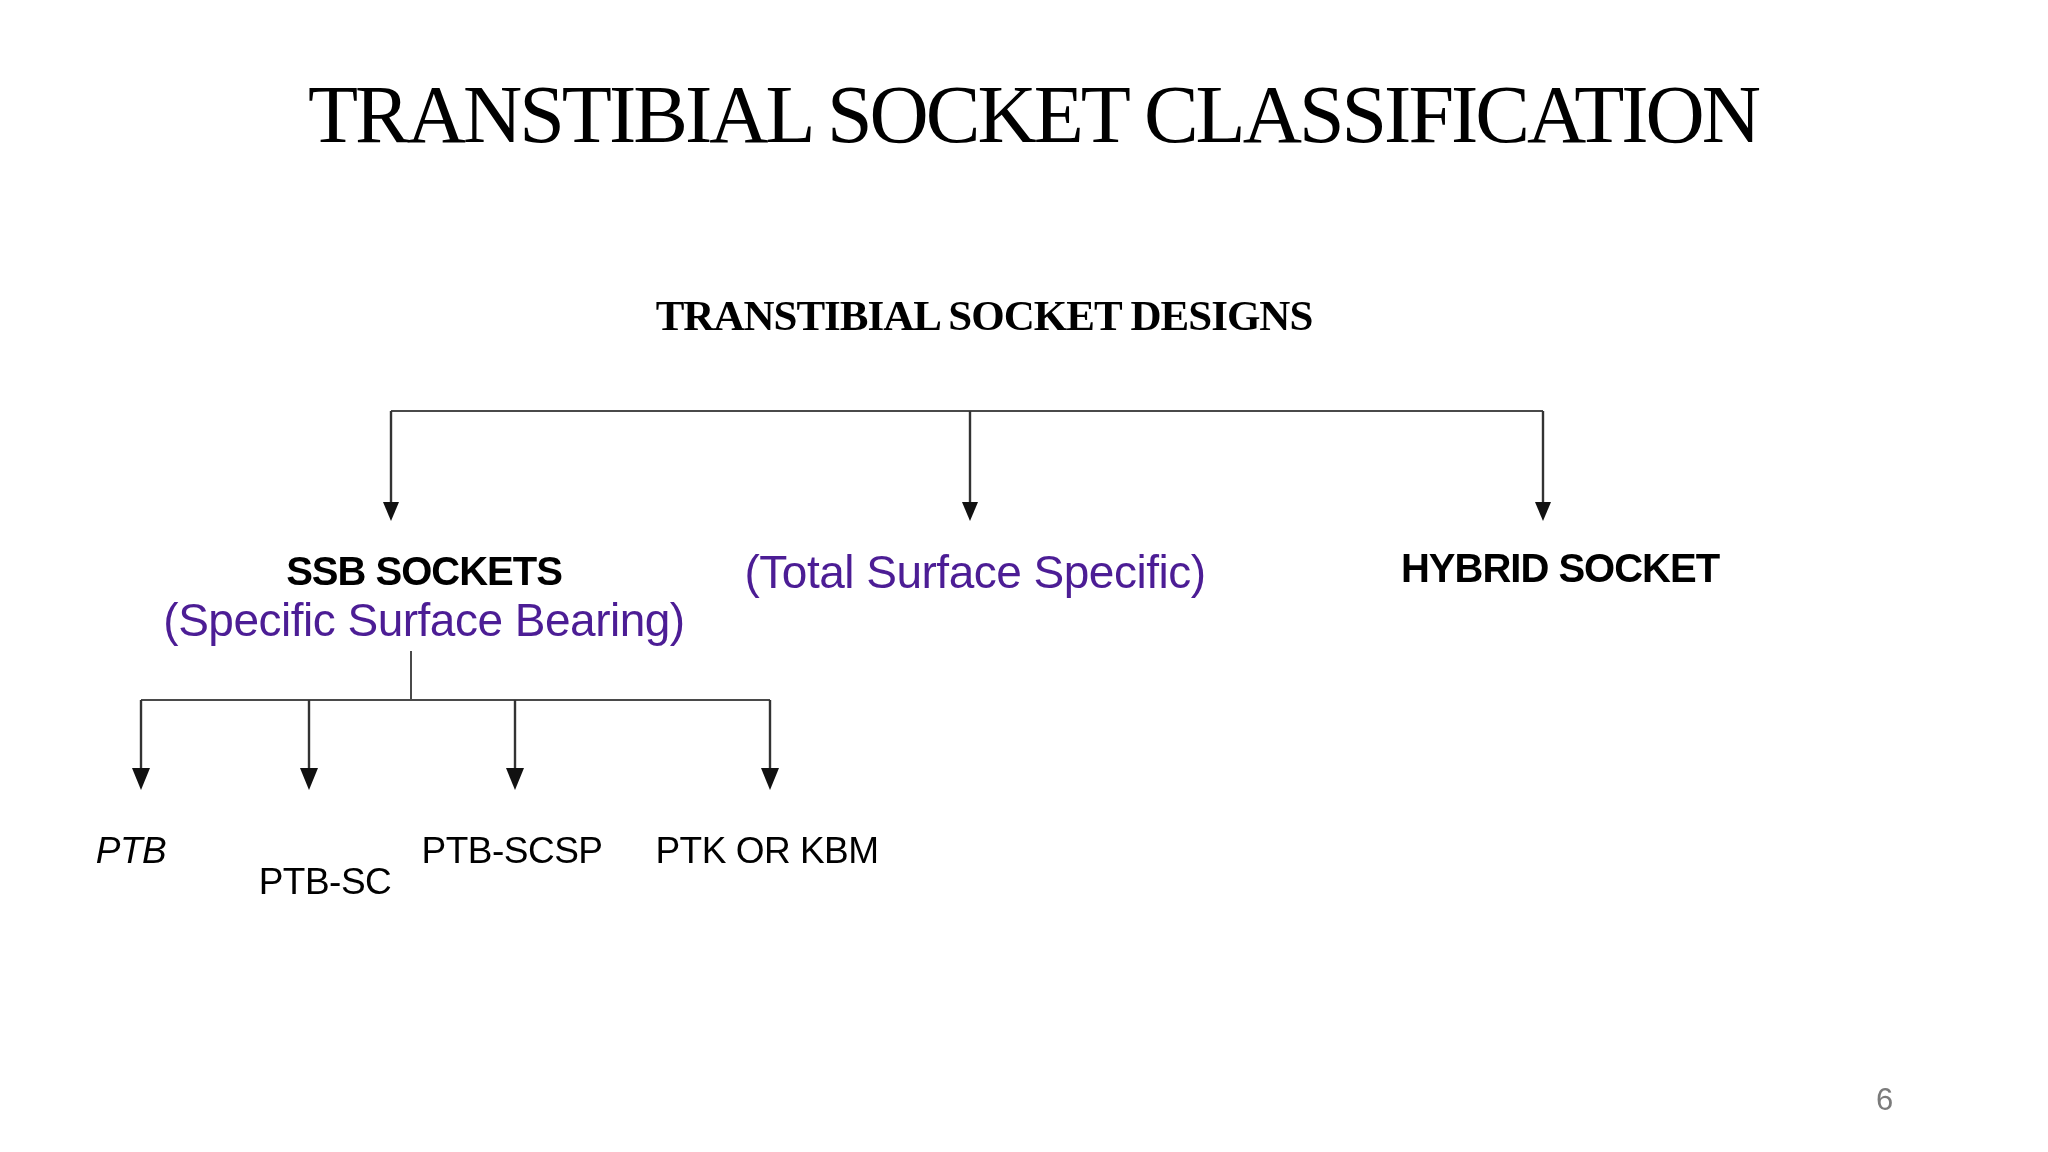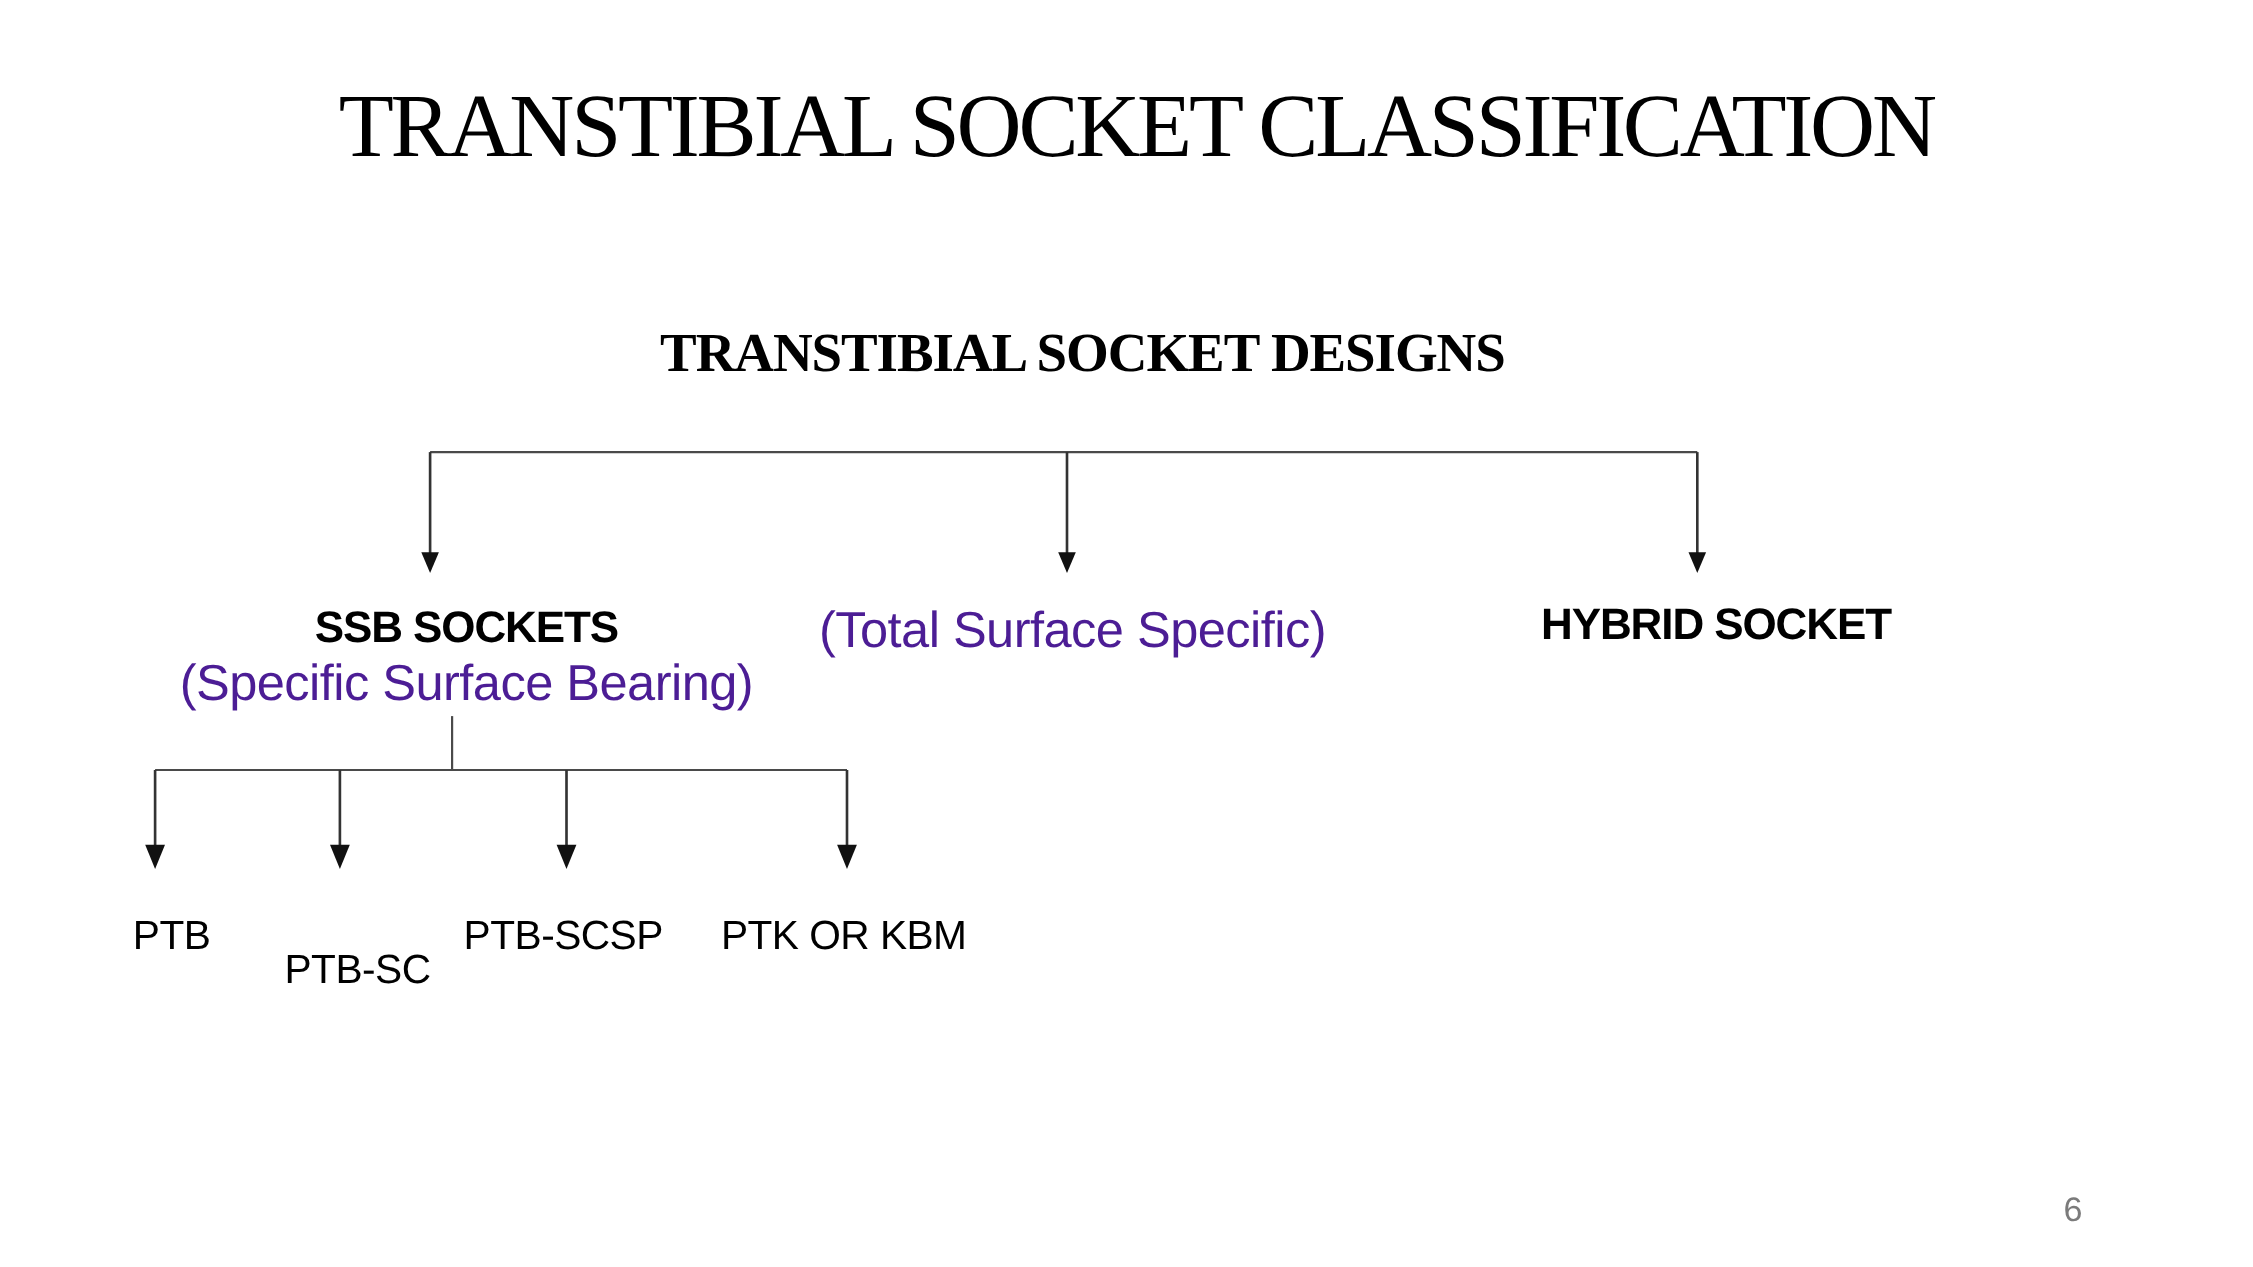--- a/index.html
+++ b/index.html
@@ -22,21 +22,21 @@
   .slide-title {
     font-family: "Liberation Serif", serif;
     font-size: 82px;
     font-weight: 400;
     letter-spacing: -3px;
     line-height: 1.1;
     color: #000000;
   }
   .diagram-root {
     font-family: "Liberation Serif", serif;
-    font-size: 50px;
+    font-size: 43px;
     font-weight: 700;
     letter-spacing: -1px;
     color: #000000;
   }
   .branch-block {
   }
   .branch-label {
     font-size: 40px;
     font-weight: 700;
     letter-spacing: -1px;
@@ -101,20 +101,20 @@
   </div>
 
   <div class="abs centered branch-block" style="left:975px; top:548px;">
     <div class="branch-sublabel">(Total Surface Specific)</div>
   </div>
 
   <div class="abs centered branch-block" style="left:1560px; top:543px;">
     <div class="branch-label">HYBRID SOCKET</div>
   </div>
 
-  <div class="abs centered leaf-label" style="left:156px; top:830px;">PTB</div>
+  <div class="abs centered leaf-label" style="left:131px; top:830px;font-style:italic;">PTB</div>
   <div class="abs centered leaf-label" style="left:325px; top:830px;margin-top:31px;">PTB-SC</div>
   <div class="abs centered leaf-label" style="left:512px; top:830px;">PTB-SCSP</div>
   <div class="abs centered leaf-label" style="left:767px; top:830px;">PTK OR KBM</div>
 
   <div class="abs page-number" style="left:1876px; top:1082px;">6</div>
 
 </div>
 
 </body></html>

